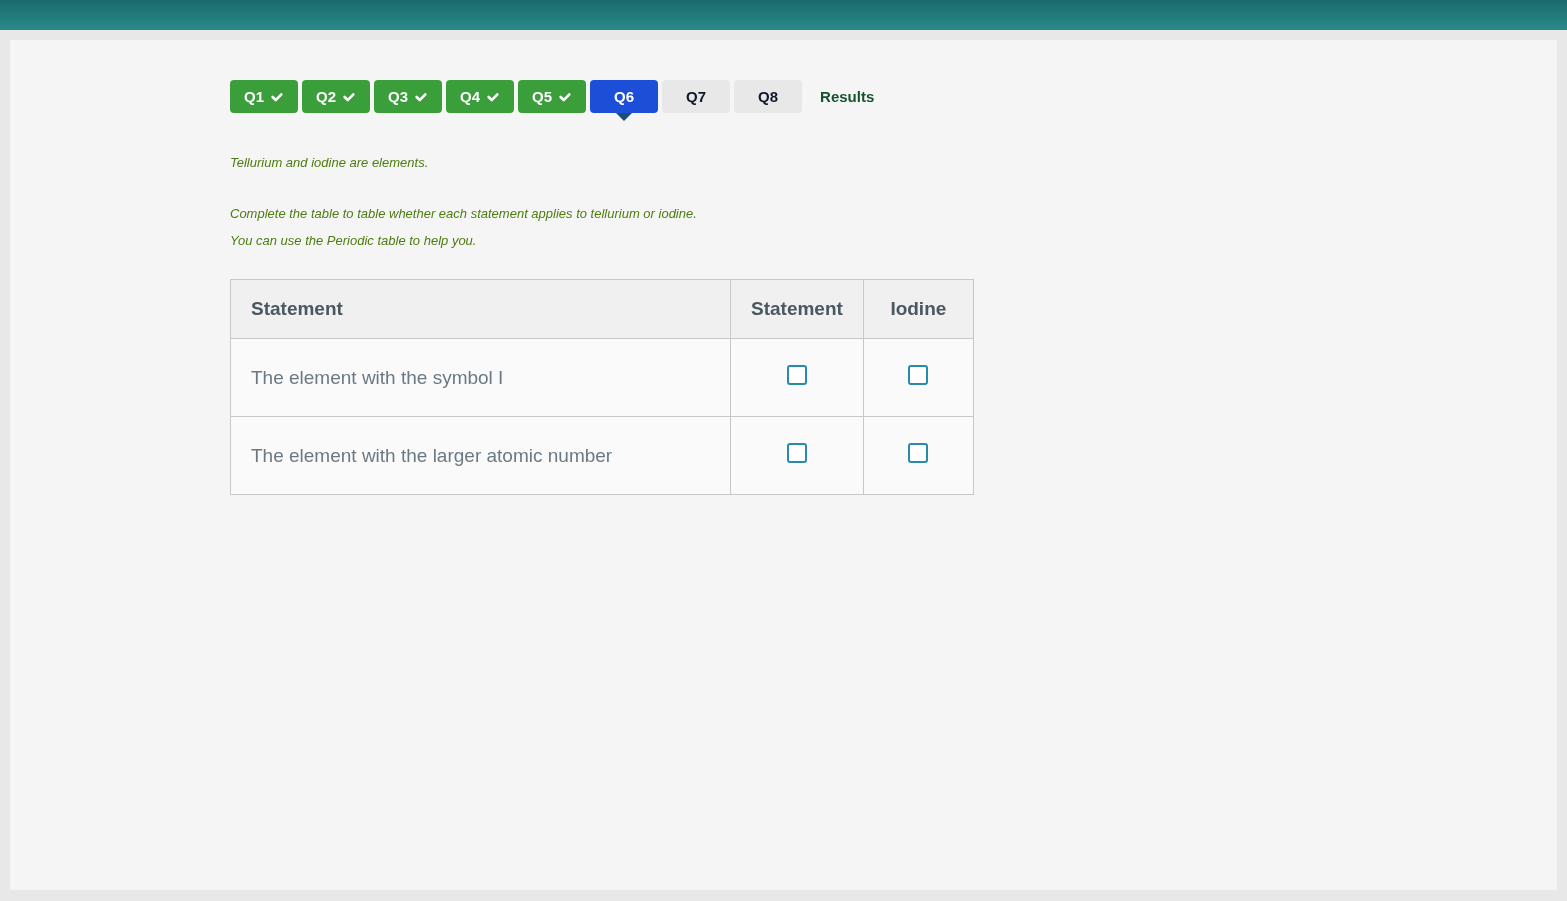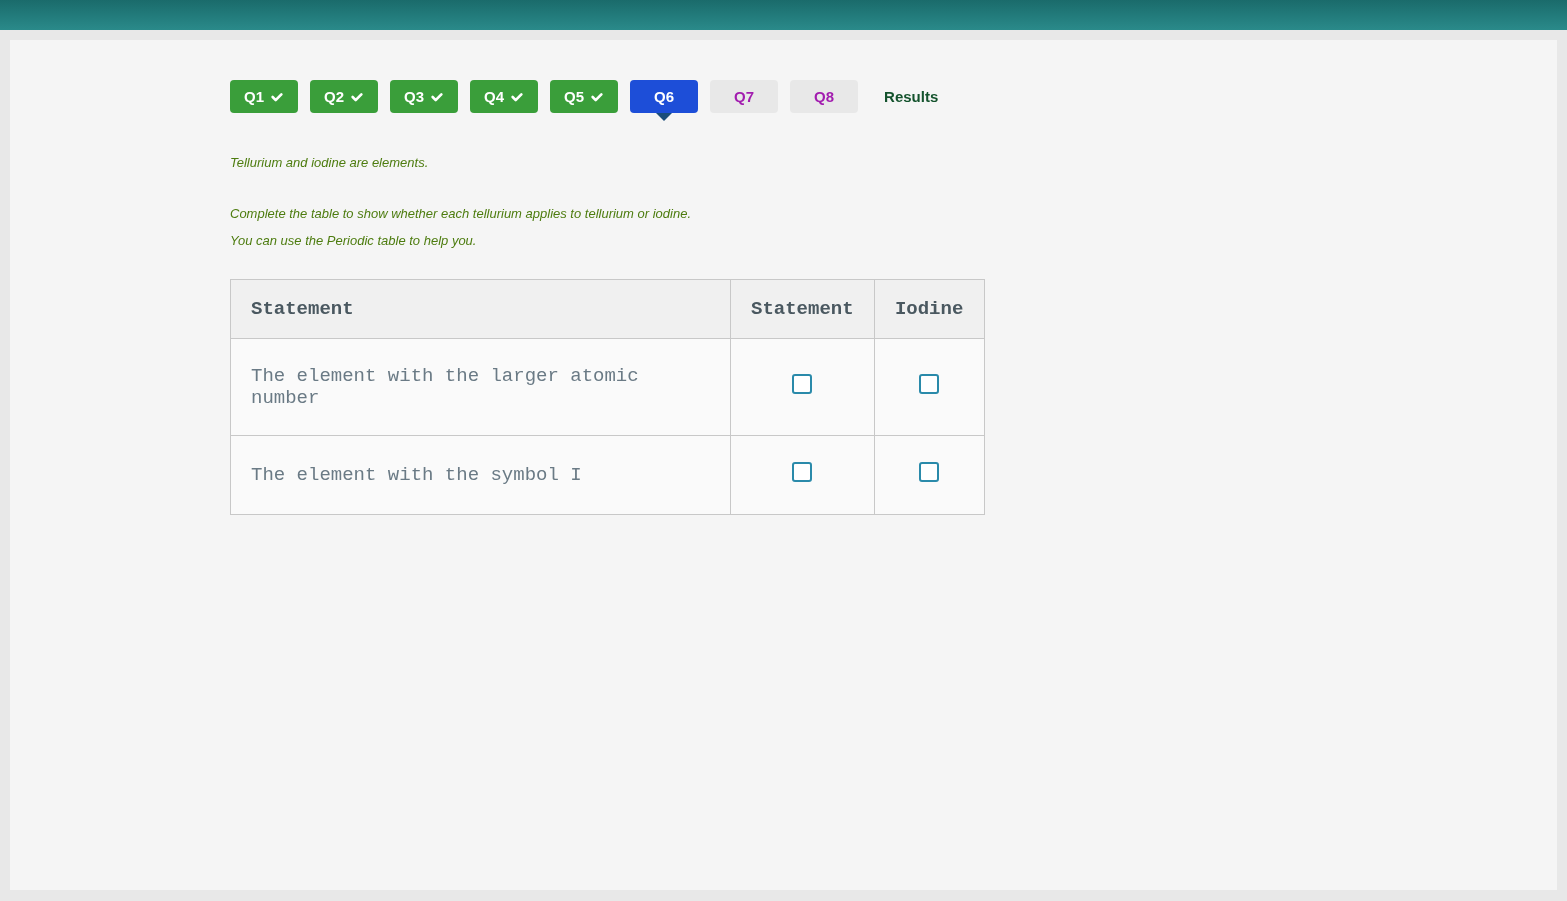--- a/index.html
+++ b/index.html
@@ -19,21 +19,21 @@
     margin: 10px;
     padding: 40px 60px;
     min-height: 850px;
   }
   .content {
     max-width: 1100px;
     margin-left: 160px;
   }
   .nav-tabs {
     display: flex;
-    gap: 12px;
+    gap: 4px;
     margin-bottom: 40px;
   }
   .nav-tab {
     padding: 8px 14px;
     border-radius: 4px;
     font-size: 15px;
     font-weight: 600;
     display: flex;
     align-items: center;
     gap: 6px;
@@ -48,34 +48,33 @@
   .nav-tab.active::after {
     content: '';
     position: absolute;
     bottom: -8px;
     left: 50%;
     transform: translateX(-50%);
     border-left: 8px solid transparent;
     border-right: 8px solid transparent;
     border-top: 8px solid #1a4d7a;
   }
-  .nav-tab.pending { background: #e8e8e8; color: #a21caf; }
+  .nav-tab.pending { background: #e8e8e8; color: #0f172a; }
   .nav-tab.results { background: transparent; color: #14532d; min-width: 80px; align-items: center; }
   .check-icon { width: 14px; height: 14px; }
   .check-icon path { stroke: #fff; stroke-width: 3; fill: none; stroke-linecap: round; stroke-linejoin: round; }
 
   .question-text { color: #4d7c0f; font-size: 13px; line-height: 1.6; font-style: italic; }
   .p1 { margin-bottom: 30px; }
   .p2 { margin-bottom: 6px; }
   .p3 { margin-bottom: 28px; }
 
   table {
     border-collapse: collapse;
     background: #fafafa;
-    font-family: Liberation Mono, monospace;
   }
   th, td {
     border: 1px solid #c8c8c8;
     text-align: left;
     font-size: 19px;
   }
   th {
     padding: 18px 20px;
     color: #4a5860;
     font-weight: 700;
@@ -145,39 +144,39 @@
       </div>
       <div class="nav-tab pending">
         <span>Q8</span>
       </div>
       <div class="nav-tab results">
         <span>Results</span>
       </div>
     </div>
 
     <p class="question-text p1">Tellurium and iodine are elements.</p>
-    <p class="question-text p2">Complete the table to show whether each tellurium applies to tellurium or iodine.</p>
+    <p class="question-text p2">Complete the table to table whether each statement applies to tellurium or iodine.</p>
     <p class="question-text p3">You can use the Periodic table to help you.</p>
 
     <table>
       <thead>
         <tr>
           <th>Statement</th>
           <th class="center">Statement</th>
           <th class="center">Iodine</th>
         </tr>
       </thead>
       <tbody>
         <tr>
-          <td class="stmt">The element with the larger atomic number</td>
+          <td class="stmt">The element with the symbol I</td>
           <td class="cb-cell"><span class="cb"></span></td>
           <td class="cb-cell"><span class="cb"></span></td>
         </tr>
         <tr>
-          <td class="stmt">The element with the symbol I</td>
+          <td class="stmt">The element with the larger atomic number</td>
           <td class="cb-cell"><span class="cb"></span></td>
           <td class="cb-cell"><span class="cb"></span></td>
         </tr>
       </tbody>
     </table>
 
   </div>
 </div>
 
 </body></html>

